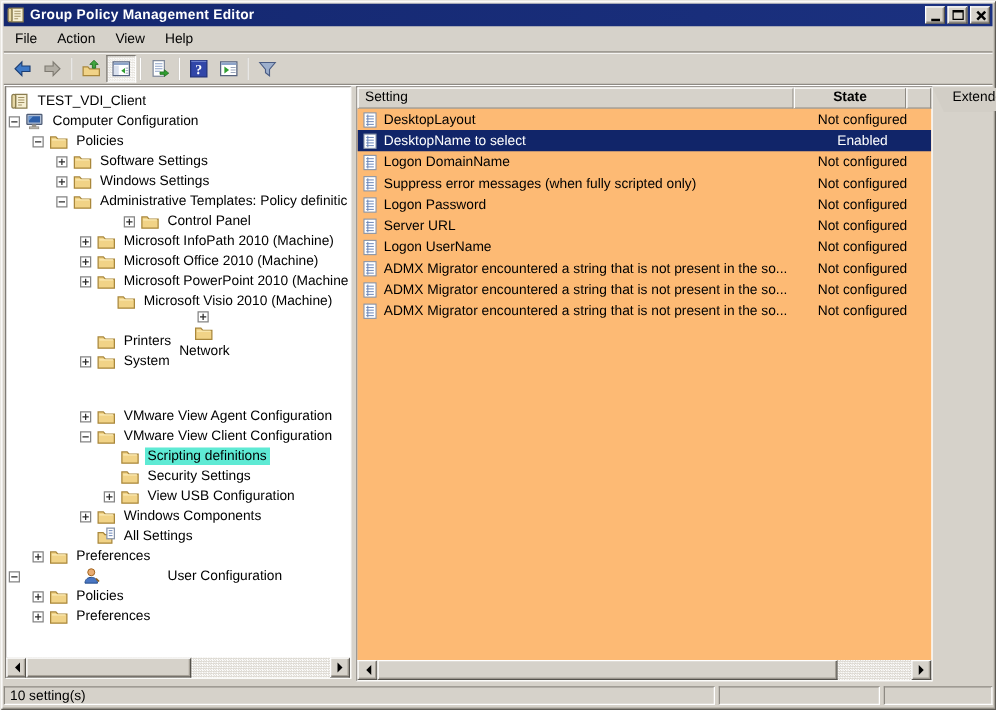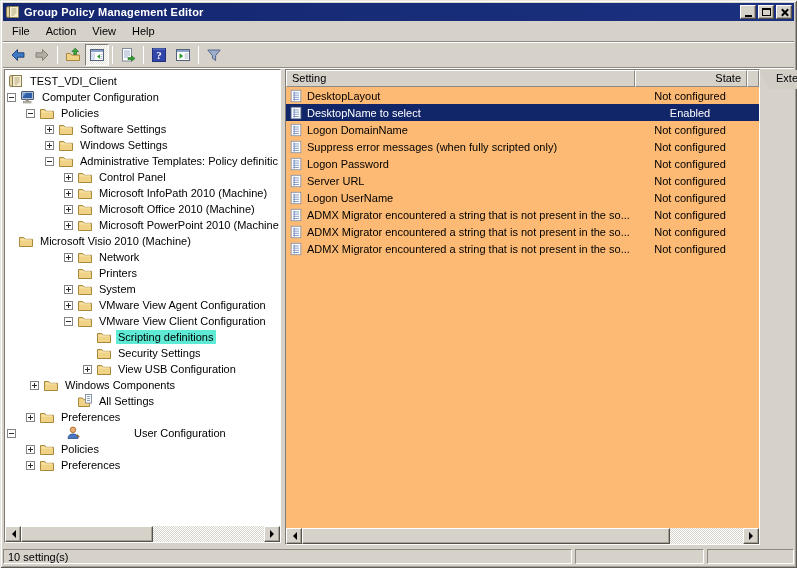--- a/index.html
+++ b/index.html
@@ -59,21 +59,21 @@
   .tree-icon svg{width:16px;height:16px;display:block;}
   .tree-label{padding:1px 3px 1px 2px;}
   .tree-label.selected{background:#5eead4;}
   .splitter{width:4px;flex:none;}
   .right-col{flex:1;min-width:0;display:flex;flex-direction:row;}
   .list-pane{flex:1;min-height:0;display:flex;flex-direction:column;}
   .list-header{height:17px;flex:none;display:flex;background:var(--face,#d6d2ca);}
   .col-head{height:17px;padding:1px 5px;border:1px solid;border-color:#fff #8e8a83 #8e8a83 #fff;
     background:var(--face,#d6d2ca);overflow:hidden;white-space:nowrap;}
   .col-head:nth-child(1){width:349px;flex:none;}
-  .col-head:nth-child(2){width:112px;flex:none;text-align:right;}
+  .col-head:nth-child(2){width:90px;flex:none;text-align:center;font-weight:bold;}
   .col-head:nth-child(3){flex:1;}
   .list-rows{flex:1;min-height:0;background:#fdba74;overflow:hidden;}
   .list-row{height:17px;display:flex;align-items:center;}
   .list-row.selected{background:var(--sel,#112569);color:#fff;}
   .cell-setting{width:349px;flex:none;display:flex;align-items:center;overflow:hidden;
     white-space:nowrap;padding-left:3px;}
   .row-icon{width:14px;height:14px;flex:none;margin-right:4px;}
   .row-icon svg{width:14px;height:14px;display:block;}
   .cell-state{width:110px;flex:none;text-align:center;white-space:nowrap;}
   .row-fill{flex:1;}
@@ -263,79 +263,79 @@
               <span class="expander"></span>
             </span>
             <span class="tree-icon">
               <svg viewBox="0 0 16 16">
                 <path d="M1.5 4.5h4.2l1.6 1.8h7.2v7.2H1.5Z" fill="#f1d387" stroke="#a9873b"></path>
                 <path d="M2.5 6.9h11" stroke="#fbebb6" fill="none"></path>
               </svg>
             </span>
             <span class="tree-label">Administrative Templates: Policy definitic</span>
           </div>
+          <div class="tree-row" style="padding-left: 94px;">
+            <span class="exp-slot">
+              <span class="expander plus"></span>
+            </span>
+            <span class="tree-icon">
+              <svg viewBox="0 0 16 16">
+                <path d="M1.5 4.5h4.2l1.6 1.8h7.2v7.2H1.5Z" fill="#f1d387" stroke="#a9873b"></path>
+                <path d="M2.5 6.9h11" stroke="#fbebb6" fill="none"></path>
+              </svg>
+            </span>
+            <span class="tree-label">Control Panel</span>
+          </div>
           <div class="tree-row" style="padding-left: 59px;">
             <span class="exp-slot">
               <span class="expander plus"></span>
             </span>
             <span class="tree-icon">
               <svg viewBox="0 0 16 16">
                 <path d="M1.5 4.5h4.2l1.6 1.8h7.2v7.2H1.5Z" fill="#f1d387" stroke="#a9873b"></path>
                 <path d="M2.5 6.9h11" stroke="#fbebb6" fill="none"></path>
               </svg>
             </span>
-            <span class="tree-label">Control Panel</span>
+            <span class="tree-label">Microsoft InfoPath 2010 (Machine)</span>
           </div>
           <div class="tree-row" style="padding-left: 59px;">
             <span class="exp-slot">
               <span class="expander plus"></span>
             </span>
             <span class="tree-icon">
               <svg viewBox="0 0 16 16">
                 <path d="M1.5 4.5h4.2l1.6 1.8h7.2v7.2H1.5Z" fill="#f1d387" stroke="#a9873b"></path>
                 <path d="M2.5 6.9h11" stroke="#fbebb6" fill="none"></path>
               </svg>
             </span>
-            <span class="tree-label">Microsoft InfoPath 2010 (Machine)</span>
+            <span class="tree-label">Microsoft Office 2010 (Machine)</span>
           </div>
           <div class="tree-row" style="padding-left: 59px;">
             <span class="exp-slot">
               <span class="expander plus"></span>
             </span>
             <span class="tree-icon">
               <svg viewBox="0 0 16 16">
                 <path d="M1.5 4.5h4.2l1.6 1.8h7.2v7.2H1.5Z" fill="#f1d387" stroke="#a9873b"></path>
                 <path d="M2.5 6.9h11" stroke="#fbebb6" fill="none"></path>
               </svg>
             </span>
-            <span class="tree-label">Microsoft Office 2010 (Machine)</span>
-          </div>
-          <div class="tree-row" style="padding-left: 59px;">
-            <span class="exp-slot">
-              <span class="expander plus"></span>
-            </span>
-            <span class="tree-icon">
-              <svg viewBox="0 0 16 16">
-                <path d="M1.5 4.5h4.2l1.6 1.8h7.2v7.2H1.5Z" fill="#f1d387" stroke="#a9873b"></path>
-                <path d="M2.5 6.9h11" stroke="#fbebb6" fill="none"></path>
-              </svg>
-            </span>
             <span class="tree-label">Microsoft PowerPoint 2010 (Machine</span>
           </div>
-          <div class="tree-row" style="">
+          <div class="tree-row" style="padding-left: 59px; margin-left: 16px;">
             <span class="exp-slot"></span>
             <span class="tree-icon">
               <svg viewBox="0 0 16 16">
                 <path d="M1.5 4.5h4.2l1.6 1.8h7.2v7.2H1.5Z" fill="#f1d387" stroke="#a9873b"></path>
                 <path d="M2.5 6.9h11" stroke="#fbebb6" fill="none"></path>
               </svg>
             </span>
             <span class="tree-label">Microsoft Visio 2010 (Machine)</span>
           </div>
-          <div class="tree-row" style="padding-left: 59px;">
+          <div class="tree-row" style="padding-left: 43px; flex-direction: column;">
             <span class="exp-slot">
               <span class="expander plus"></span>
             </span>
             <span class="tree-icon">
               <svg viewBox="0 0 16 16">
                 <path d="M1.5 4.5h4.2l1.6 1.8h7.2v7.2H1.5Z" fill="#f1d387" stroke="#a9873b"></path>
                 <path d="M2.5 6.9h11" stroke="#fbebb6" fill="none"></path>
               </svg>
             </span>
             <span class="tree-label">Network</span>
@@ -355,21 +355,21 @@
               <span class="expander plus"></span>
             </span>
             <span class="tree-icon">
               <svg viewBox="0 0 16 16">
                 <path d="M1.5 4.5h4.2l1.6 1.8h7.2v7.2H1.5Z" fill="#f1d387" stroke="#a9873b"></path>
                 <path d="M2.5 6.9h11" stroke="#fbebb6" fill="none"></path>
               </svg>
             </span>
             <span class="tree-label">System</span>
           </div>
-          <div class="tree-row" style="padding-left: 59px;">
+          <div class="tree-row" style="padding-left: 59px; margin-top: 28px;">
             <span class="exp-slot">
               <span class="expander plus"></span>
             </span>
             <span class="tree-icon">
               <svg viewBox="0 0 16 16">
                 <path d="M1.5 4.5h4.2l1.6 1.8h7.2v7.2H1.5Z" fill="#f1d387" stroke="#a9873b"></path>
                 <path d="M2.5 6.9h11" stroke="#fbebb6" fill="none"></path>
               </svg>
             </span>
             <span class="tree-label">VMware View Agent Configuration</span>
@@ -411,21 +411,21 @@
               <span class="expander plus"></span>
             </span>
             <span class="tree-icon">
               <svg viewBox="0 0 16 16">
                 <path d="M1.5 4.5h4.2l1.6 1.8h7.2v7.2H1.5Z" fill="#f1d387" stroke="#a9873b"></path>
                 <path d="M2.5 6.9h11" stroke="#fbebb6" fill="none"></path>
               </svg>
             </span>
             <span class="tree-label">View USB Configuration</span>
           </div>
-          <div class="tree-row" style="padding-left: 25px; text-align: center;">
+          <div class="tree-row" style="padding-left: 59px; text-align: center;">
             <span class="exp-slot">
               <span class="expander plus"></span>
             </span>
             <span class="tree-icon">
               <svg viewBox="0 0 16 16">
                 <path d="M1.5 4.5h4.2l1.6 1.8h7.2v7.2H1.5Z" fill="#f1d387" stroke="#a9873b"></path>
                 <path d="M2.5 6.9h11" stroke="#fbebb6" fill="none"></path>
               </svg>
             </span>
             <span class="tree-label">Windows Components</span>

